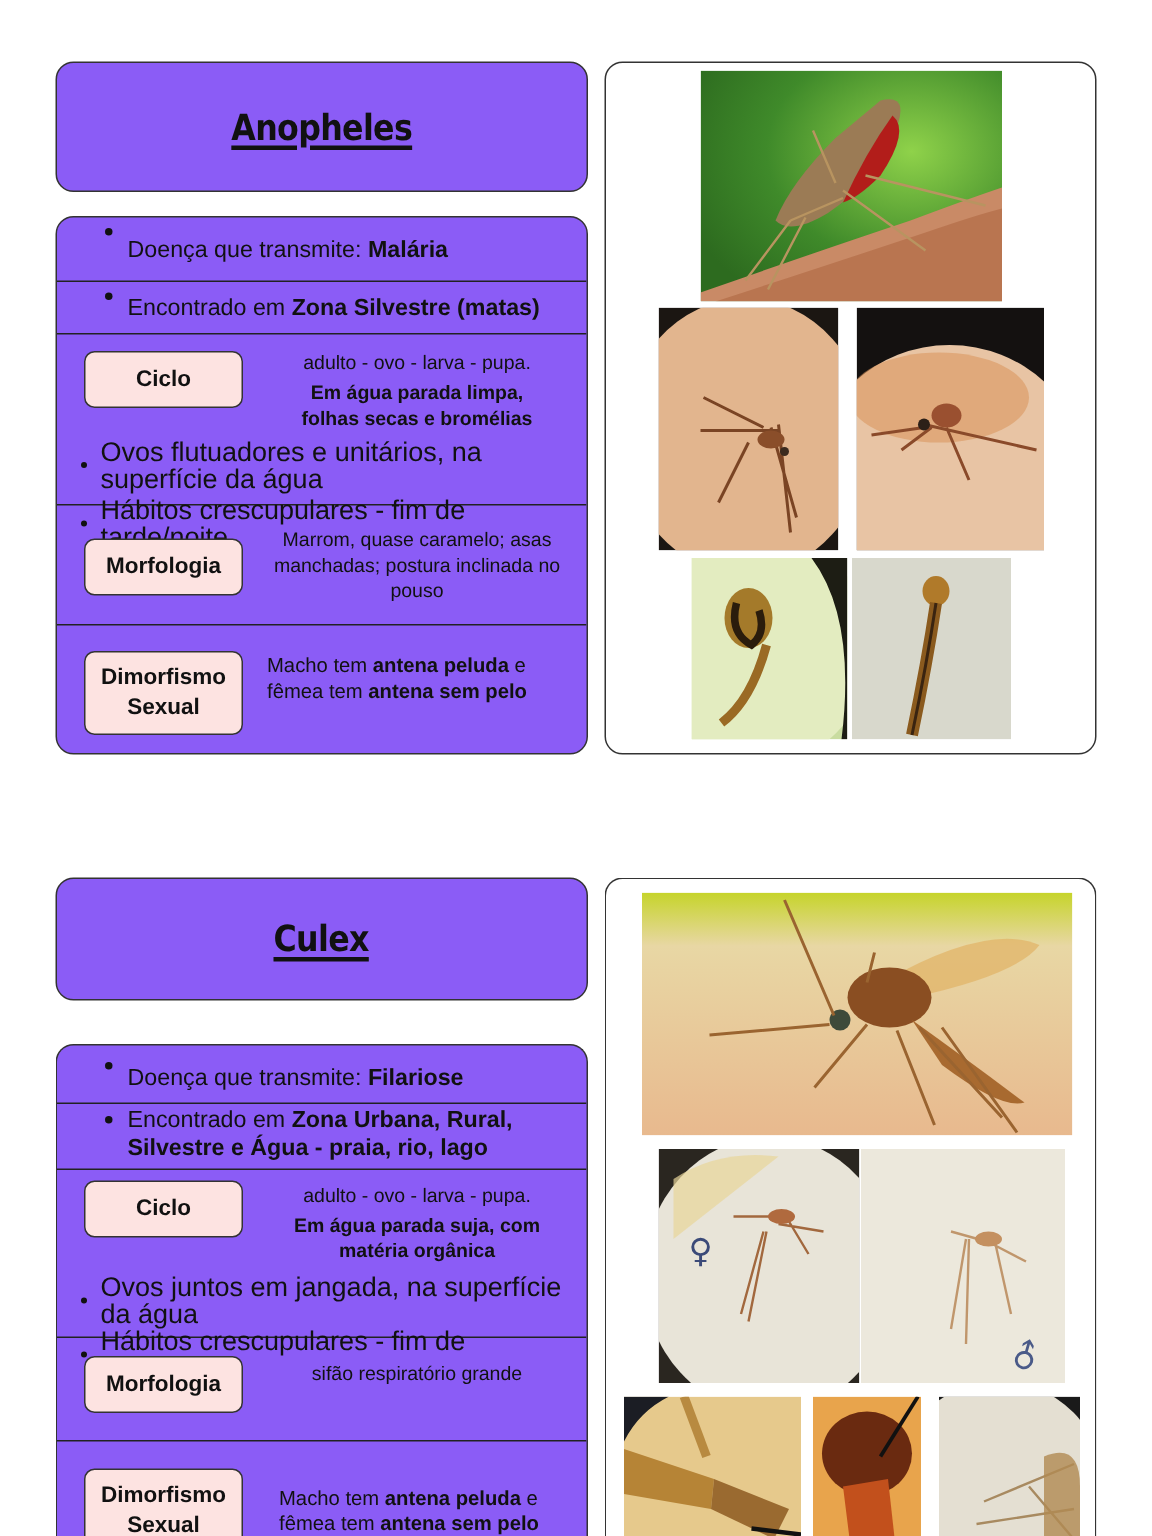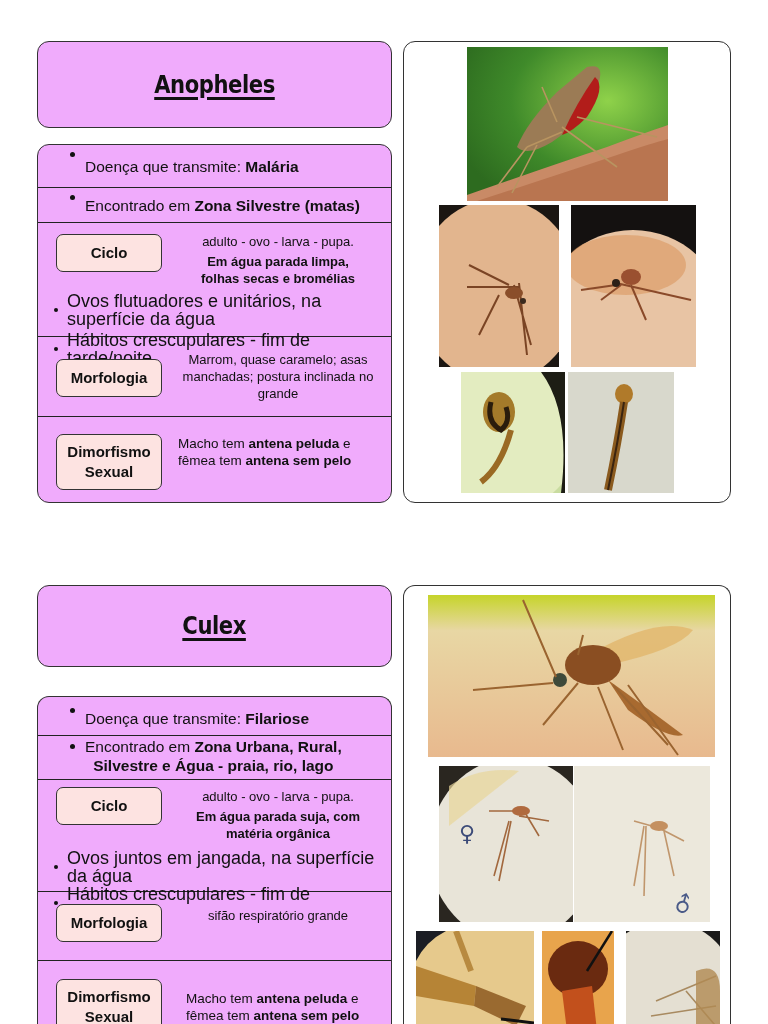--- a/index.html
+++ b/index.html
@@ -1,18 +1,18 @@
 <!DOCTYPE html>
 <html><head>
   <meta charset="utf-8">
   <style>
     * { box-sizing: border-box; margin: 0; padding: 0; }
     html, body { width: 768px; height: 1024px; background: #ffffff; overflow: hidden; }
     body { position: relative; font-family: "Liberation Sans", "DejaVu Sans", sans-serif; color: #111; }
-    .card { position: absolute; border: 1.5px solid #333; border-radius: 12px; background: #f0abfc; }
+    .card { position: absolute; border: 1.5px solid #333; border-radius: 12px; background: #8b5cf6; }
     .title-card { display: flex; align-items: center; justify-content: center; }
     .title { font-family: "DejaVu Sans", sans-serif; font-weight: bold; font-size: 24px; letter-spacing: -0.5px; text-decoration: underline; text-decoration-thickness: 3px; text-underline-offset: 4px; color: #111; transform: scaleX(0.88); }
     .info-card { overflow: hidden; }
     .row { position: absolute; left: 0; right: 0; border-bottom: 1.5px solid #222; }
     .row.last { border-bottom: none; text-decoration: underline; }
     .bullet-row { display: flex; align-items: center; padding-left: 32px; font-size: 15.5px; line-height: 19px; }
     .bullet-row .dot { display: inline-block; width: 5px; height: 5px; border-radius: 50%; background: #111; margin-right: 10px; flex: none; align-self: flex-start; margin-top: 7px; }
     .bullet-row .txt { transform-origin: left center; }
     b, .bold { font-weight: bold; }
     .pill { position: absolute; left: 18px; width: 106px; border: 1.5px solid #333; border-radius: 7px; background: #fde3e1; display: flex; align-items: center; justify-content: center; text-align: center; font-weight: bold; font-size: 15px; line-height: 20px; color: #111; }
@@ -57,21 +57,21 @@
             <span class="sdot"></span>
             <span>Hábitos crescupulares - fim de tarde/noite</span>
           </div>
       </div>
     </div>
     <div class="row" style="top:192px;height:80px;">
       <div class="pill" style="top:22px;height:38px;">Morfologia</div>
       <div class="side-text" style="left:140px;width:200px;top:14px;">
         <div>Marrom, quase caramelo; asas</div>
         <div>manchadas; postura inclinada no</div>
-        <div>grande</div>
+        <div>pouso</div>
       </div>
     </div>
     <div class="row last" style="top:272px;height:87px;">
       <div class="pill" style="top:17px;height:56px;flex-direction:column;">
         <span>Dimorfismo</span>
         <span>Sexual</span>
       </div>
       <div class="side-text" style="left:140px;width:185px;top:18px;text-align:left;font-size:13.5px;">
         <div><span>Macho tem </span><b>antena peluda</b><span> e</span></div>
         <div><span>fêmea tem </span><b>antena sem pelo</b></div>
@@ -141,21 +141,21 @@
 <section>
   <div class="card title-card" style="left:37px;top:585px;width:355px;height:82px;">
     <span class="title">Culex</span>
   </div>
 
   <div class="card info-card" style="left:37px;top:696px;width:355px;height:340px;border-bottom:none;border-radius:12px 12px 0 0;">
     <div class="row bullet-row" style="top:4px;height:35px;">
       <span class="dot"></span>
       <span class="txt"><span>Doença que transmite: </span><b>Filariose</b></span>
     </div>
-    <div class="row bullet-row" style="top:35px;height:48px;align-items:flex-start;padding-top:5px;text-align:center;">
+    <div class="row bullet-row" style="top:35px;height:48px;align-items:flex-start;padding-top:5px;">
       <span class="dot"></span>
       <span class="txt">
         <span>Encontrado em </span><b>Zona Urbana, Rural,</b><br>
         <b>Silvestre e Água - praia, rio, lago</b>
       </span>
     </div>
     <div class="row" style="top:83px;height:112px;">
       <div class="pill" style="top:7px;height:38px;">Ciclo</div>
       <div class="side-text" style="left:140px;width:200px;top:8px;">
         <div>adulto - ovo - larva - pupa.</div>

